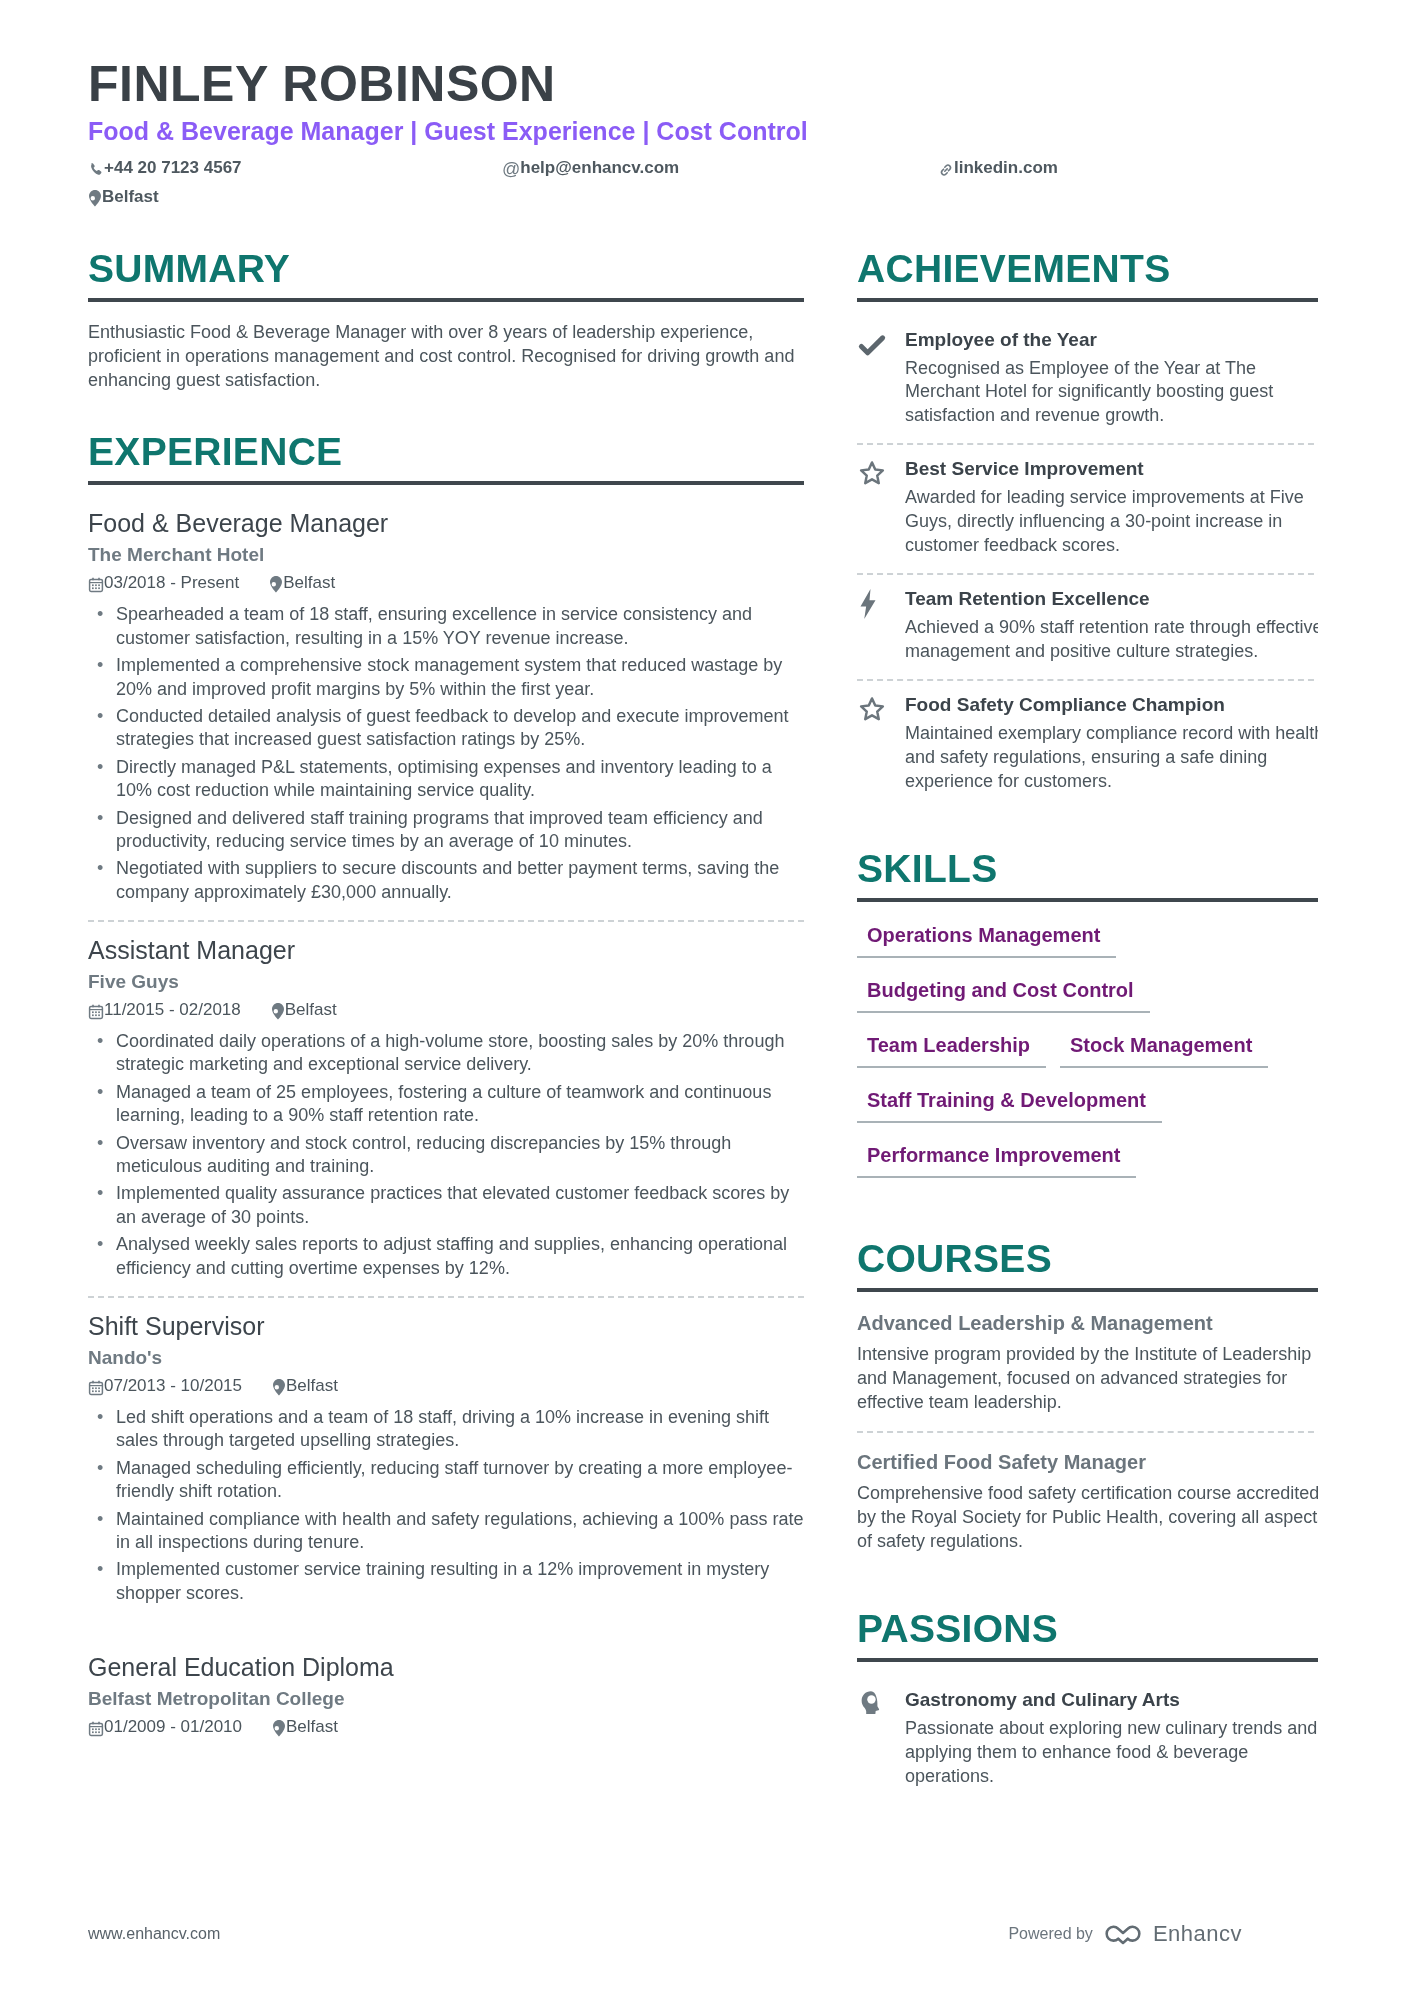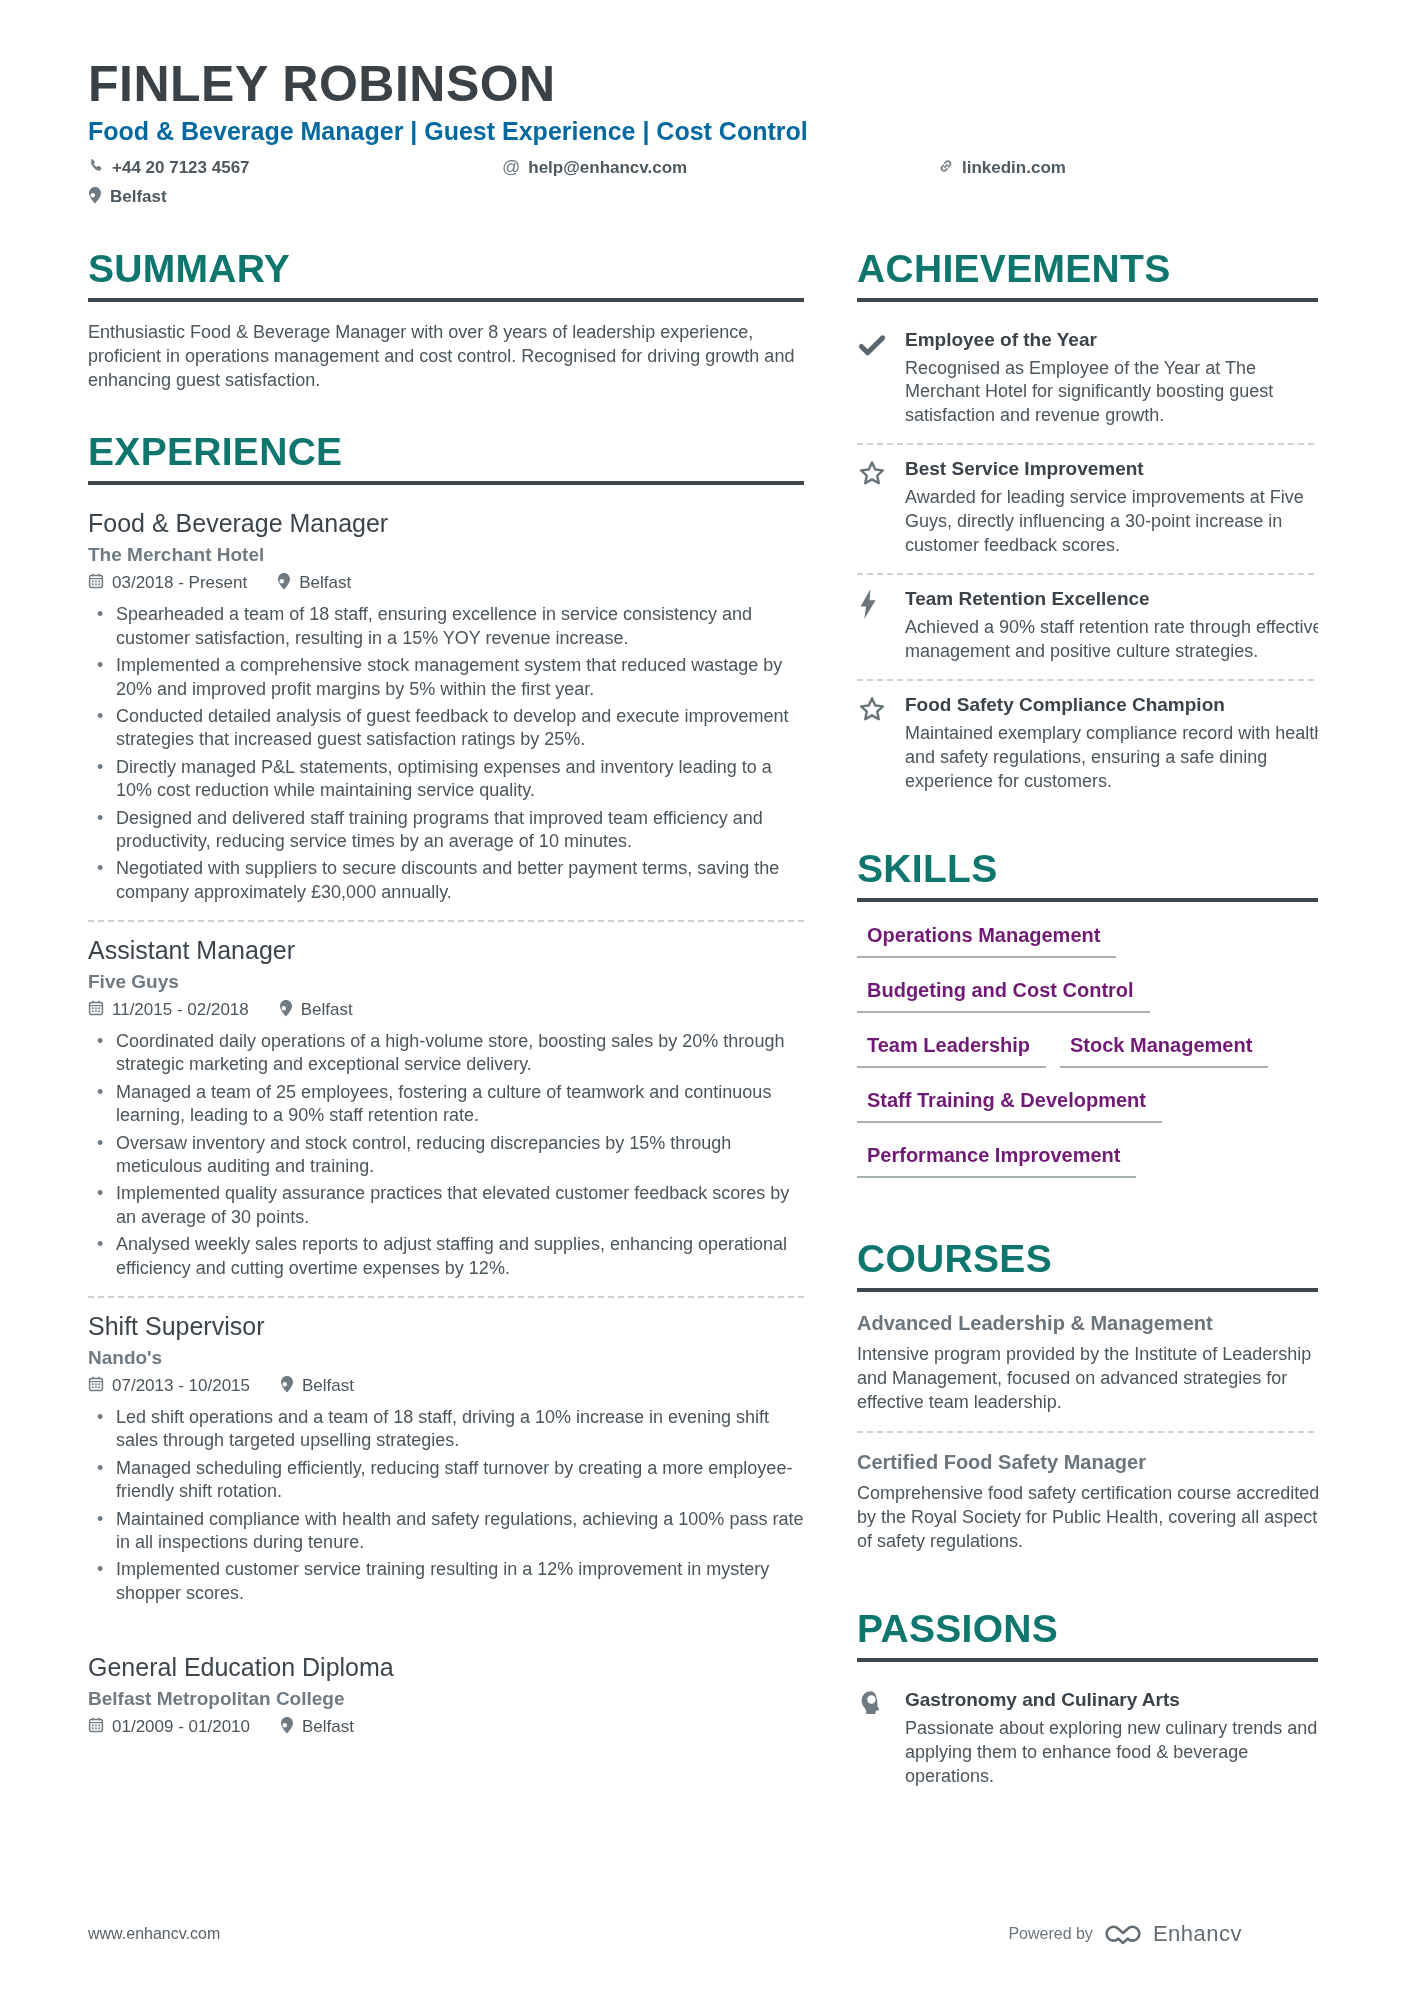--- a/index.html
+++ b/index.html
@@ -1,23 +1,23 @@
 <!DOCTYPE html>
 <html><head>
 <meta charset="utf-8">
 <style>
   * { box-sizing: border-box; margin: 0; padding: 0; }
   body { background:#ffffff; font-family:"Liberation Sans", sans-serif; }
   .page { position:relative; width:1318px; height:1995px; background:#fff; padding:58px 76px 0 88px; overflow:hidden; }
 
   
   .name { font-size:50px; font-weight:700; color:#3a4147; letter-spacing:.5px; line-height:1.05; }
-  .subtitle { font-size:25px; font-weight:700; color:#0369a1; margin-top:6px; }
+  .subtitle { font-size:25px; font-weight:700; color:#8b5cf6; margin-top:6px; }
   .contact-row { display:grid; grid-template-columns:414px 436px 1fr; margin-top:12px; }
-  .contact-item, .meta-item { display:flex; align-items:flex-start; gap:8px; font-size:17px; font-weight:700; color:#4e585f; }
+  .contact-item, .meta-item { display:flex; align-items:flex-end; gap:0; font-size:17px; font-weight:700; color:#4e585f; }
   .contact-row2 { margin-top:9px; }
   .icon { color:#6f7a82; display:inline-flex; flex:none; }
   .at-glyph { font-size:18px; font-weight:400; color:#6f7a82; line-height:1; }
 
   
   .columns { display:flex; gap:53px; margin-top:40px; }
   .col-left { width:716px; flex:none; }
   .col-right { width:477px; flex:none; }
 
   .section { margin-bottom:38px; }

